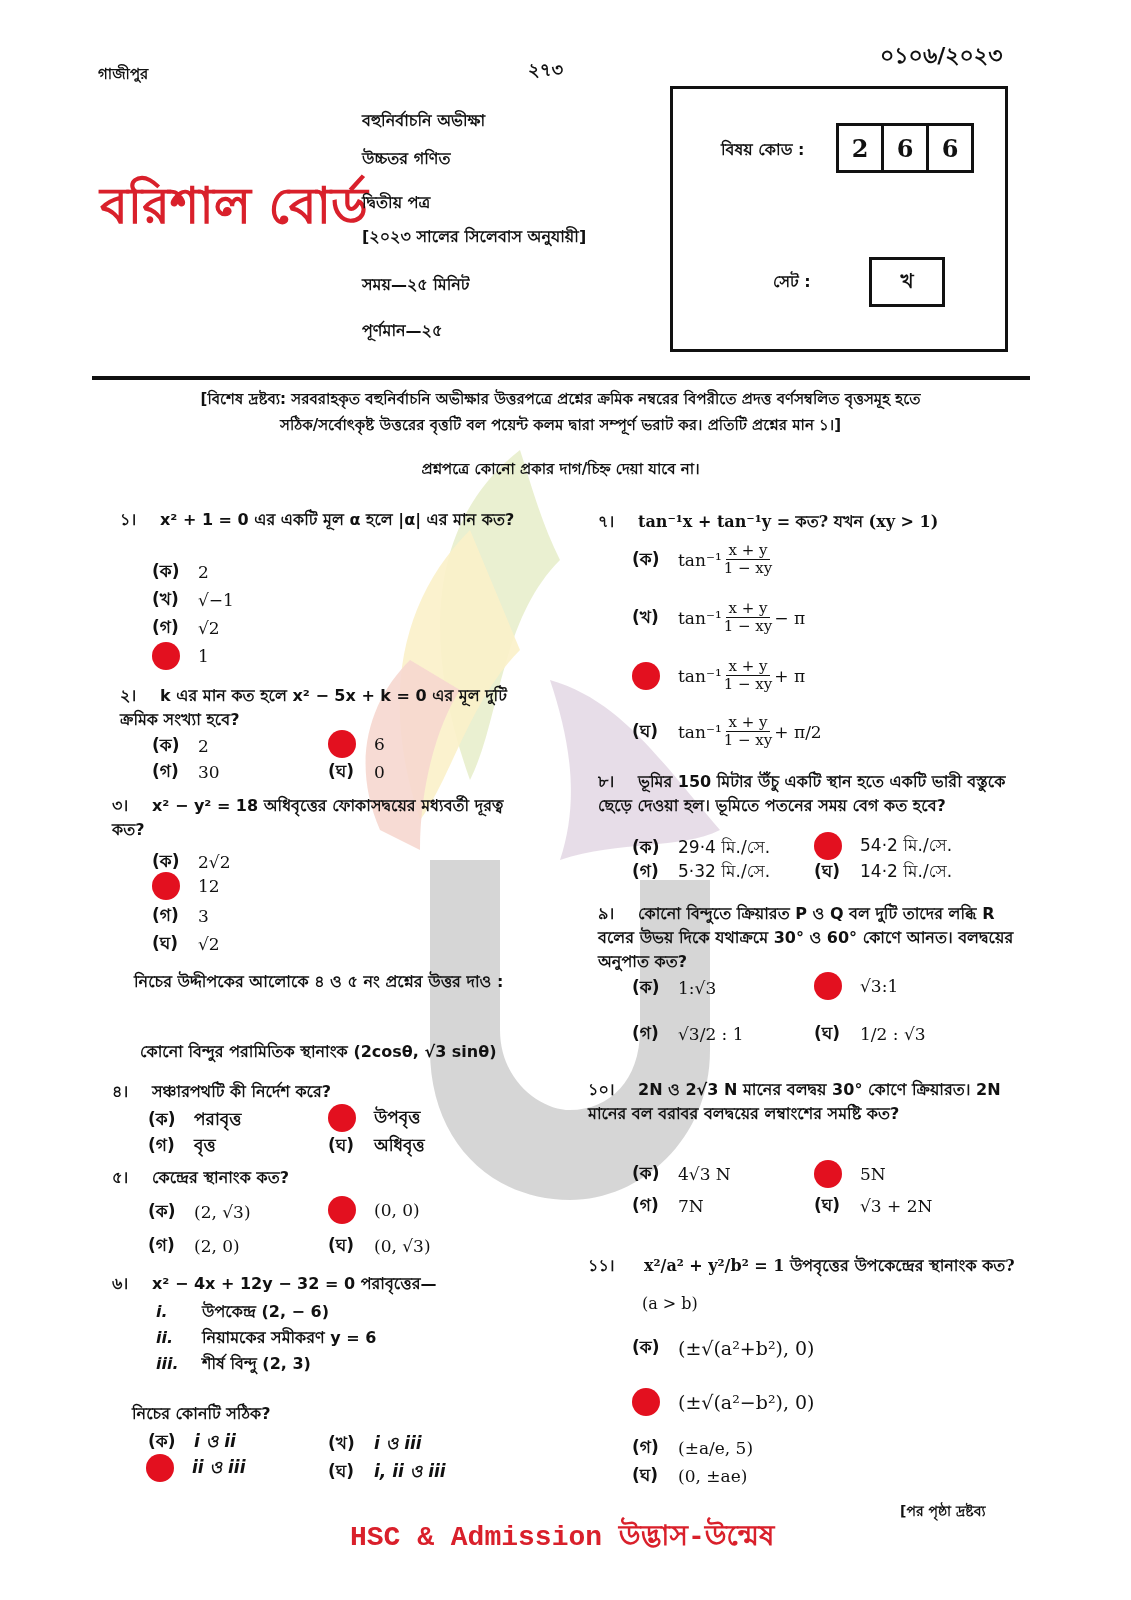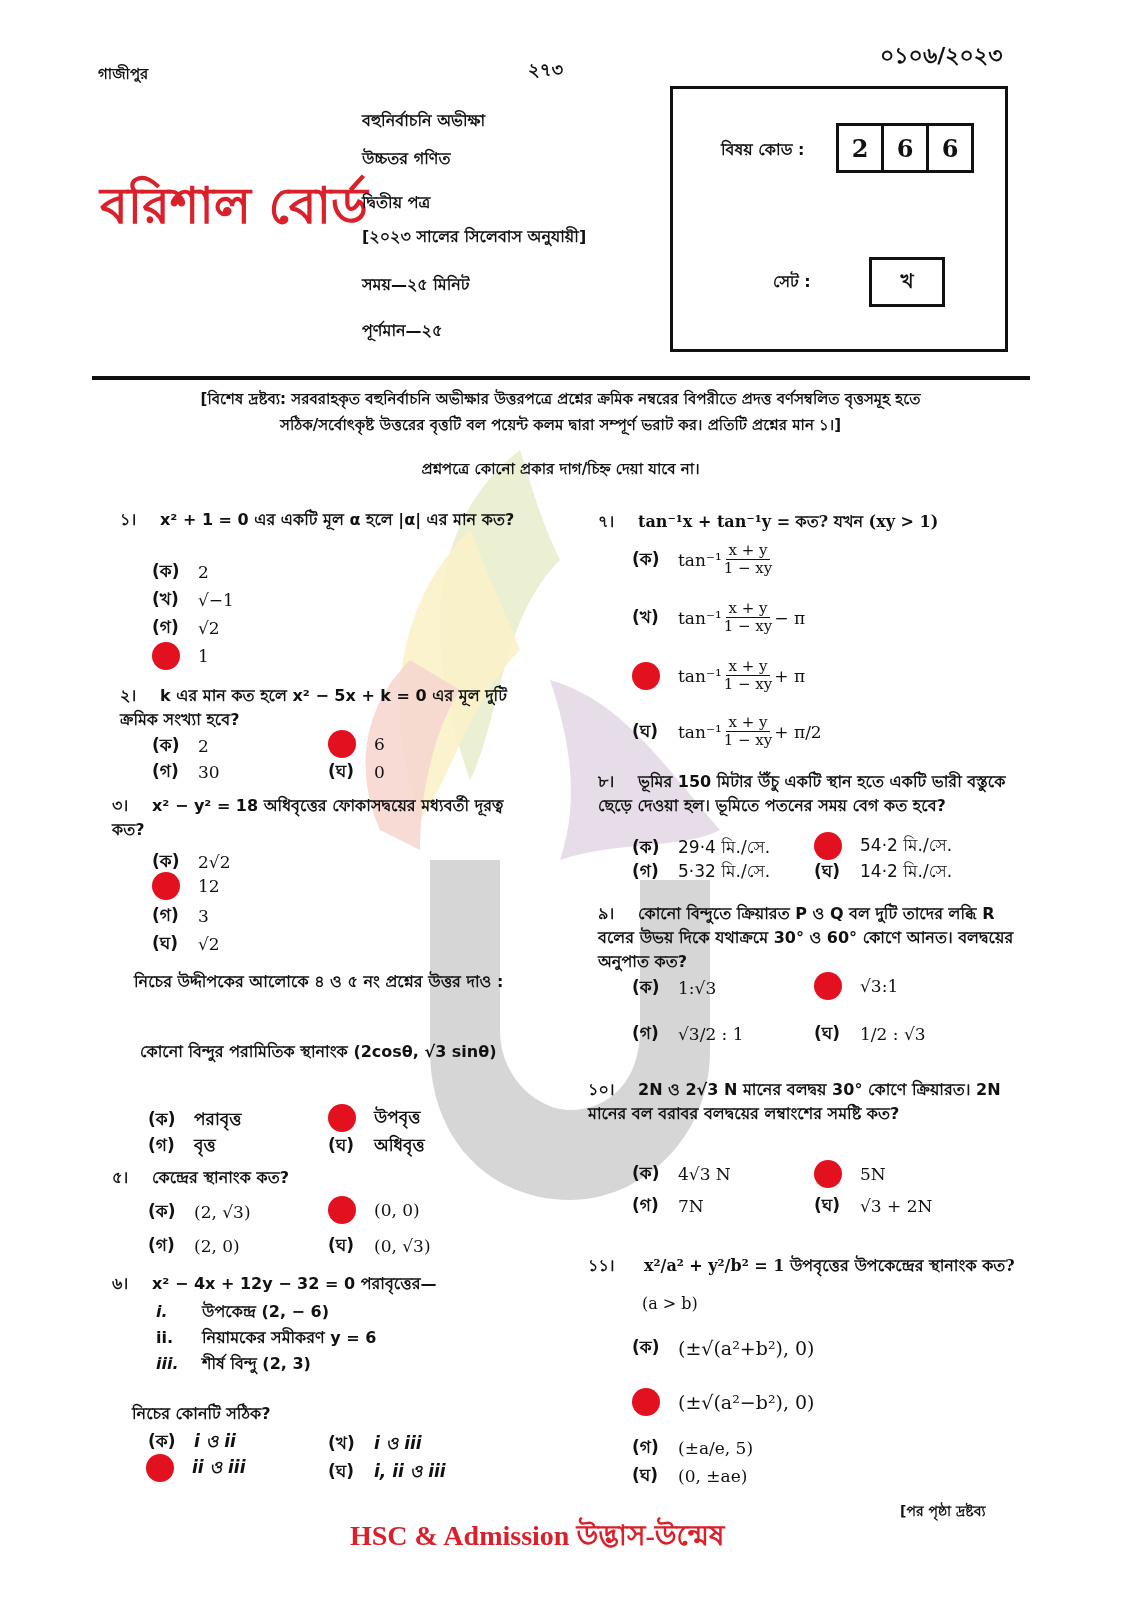--- a/index.html
+++ b/index.html
@@ -21,21 +21,21 @@
   .notice { font-size: 15px; font-weight: bold; text-align: center; line-height: 26px; }
   .q { position: absolute; font-size: 16px; line-height: 24px; margin-left: 8px; }
   .qnum { display: inline-block; width: 40px; font-weight: bold; }
   .qtext { font-weight: bold; }
   .opt { position: absolute; font-size: 17px; display: flex; align-items: center; }
   .opt-label { display: inline-block; width: 46px; font-weight: bold; }
   .dot { width: 28px; height: 28px; border-radius: 50%; background: #e3101f; display: inline-block; margin-right: 18px; }
   .math { font-family: "DejaVu Serif", serif; }
   .frac { display: inline-flex; flex-direction: column; align-items: center; vertical-align: middle; font-size: 15px; line-height: 17px; margin: 0 2px; }
   .frac .num { border-bottom: 1.5px solid #111; padding: 0 2px; }
-  .footer-brand { color: #d9202b; font-family: Liberation Serif, serif; font-weight: bold; font-size: 28px; text-align: center; }
+  .footer-brand { color: #d9202b; font-family: Liberation Mono, monospace; font-weight: bold; font-size: 28px; text-align: center; }
   .small { font-size: 14px; }
 </style>
 </head>
 <body>
 
 <svg class="wm" width="1131" height="1600" style="left:0;top:0">
   <path d="M520 450 C 430 520, 420 640, 470 780 C 500 720, 500 620, 560 560 C 540 520, 530 480, 520 450 Z" fill="#e6edc9" opacity="0.85"></path>
   <path d="M470 530 C 400 600, 380 700, 420 820 C 450 780, 470 700, 520 650 Z" fill="#fbf1c9" opacity="0.9"></path>
   <path d="M410 660 C 370 700, 350 760, 380 830 L 420 850 C 420 780, 440 720, 460 690 Z" fill="#f6d7cf" opacity="0.9"></path>
   <path d="M550 680 C 620 700, 660 760, 720 830 C 680 850, 620 840, 560 860 C 580 800, 570 740, 550 680 Z" fill="#e4d9e6" opacity="0.9"></path>
@@ -132,20 +132,23 @@
       <span class="math">3</span>
     </div>
   <div class="opt" style="left:152px;top:930px">
       <span class="opt-label">(ঘ)</span>
       <span class="math">√2</span>
     </div>
 
   <div class="q bold" style="left:126px;top:970px;width:396px">নিচের উদ্দীপকের আলোকে ৪ ও ৫ নং প্রশ্নের উত্তর দাও :</div>
   <div class="q bold" style="left:132px;top:1040px;width:400px">কোনো বিন্দুর পরামিতিক স্থানাংক (2cosθ, √3 sinθ)</div>
 
+  <div class="q" style="left:104px;top:1080px;width:410px">
+    <span class="qnum">৪।</span><span class="qtext">সঞ্চারপথটি কী নির্দেশ করে?</span>
+  </div>
   <div class="opt" style="left:148px;top:1106px">
       <span class="opt-label">(ক)</span>
       <span class="bold">পরাবৃত্ত</span>
     </div>
   <div class="opt" style="left:328px;top:1104px">
       <span class="dot"></span>
       <span class="bold">উপবৃত্ত</span>
     </div>
   <div class="opt" style="left:148px;top:1132px">
       <span class="opt-label">(গ)</span>
@@ -173,21 +176,21 @@
     </div>
   <div class="opt" style="left:328px;top:1232px">
       <span class="opt-label">(ঘ)</span>
       <span class="math">(0, √3)</span>
     </div>
 
   <div class="q" style="left:104px;top:1272px;width:420px">
     <span class="qnum">৬।</span><span class="qtext">x² − 4x + 12y − 32 = 0 পরাবৃত্তের—</span>
   </div>
   <div class="q" style="left:148px;top:1300px"><span style="display:inline-block;width:46px;font-style:italic;font-weight:bold">i.</span><span class="bold">উপকেন্দ্র (2, − 6)</span></div>
-  <div class="q" style="left:148px;top:1326px"><span style="display:inline-block;width:46px;font-weight:bold">ii.</span><span class="bold">নিয়ামকের সমীকরণ y = 6</span></div>
+  <div class="q" style="left:148px;top:1326px"><span style="display:inline-block;width:46px;font-style:italic;font-weight:bold">ii.</span><span class="bold">নিয়ামকের সমীকরণ y = 6</span></div>
   <div class="q" style="left:148px;top:1352px"><span style="display:inline-block;width:46px;font-style:italic;font-weight:bold">iii.</span><span class="bold">শীর্ষ বিন্দু (2, 3)</span></div>
   <div class="q bold" style="left:124px;top:1402px">নিচের কোনটি সঠিক?</div>
   <div class="opt" style="left:148px;top:1428px">
       <span class="opt-label">(ক)</span>
       <span style="font-style:italic;font-weight:bold">i ও ii</span>
     </div>
   <div class="opt" style="left:328px;top:1430px">
       <span class="opt-label">(খ)</span>
       <span style="font-style:italic;font-weight:bold">i ও iii</span>
     </div>

